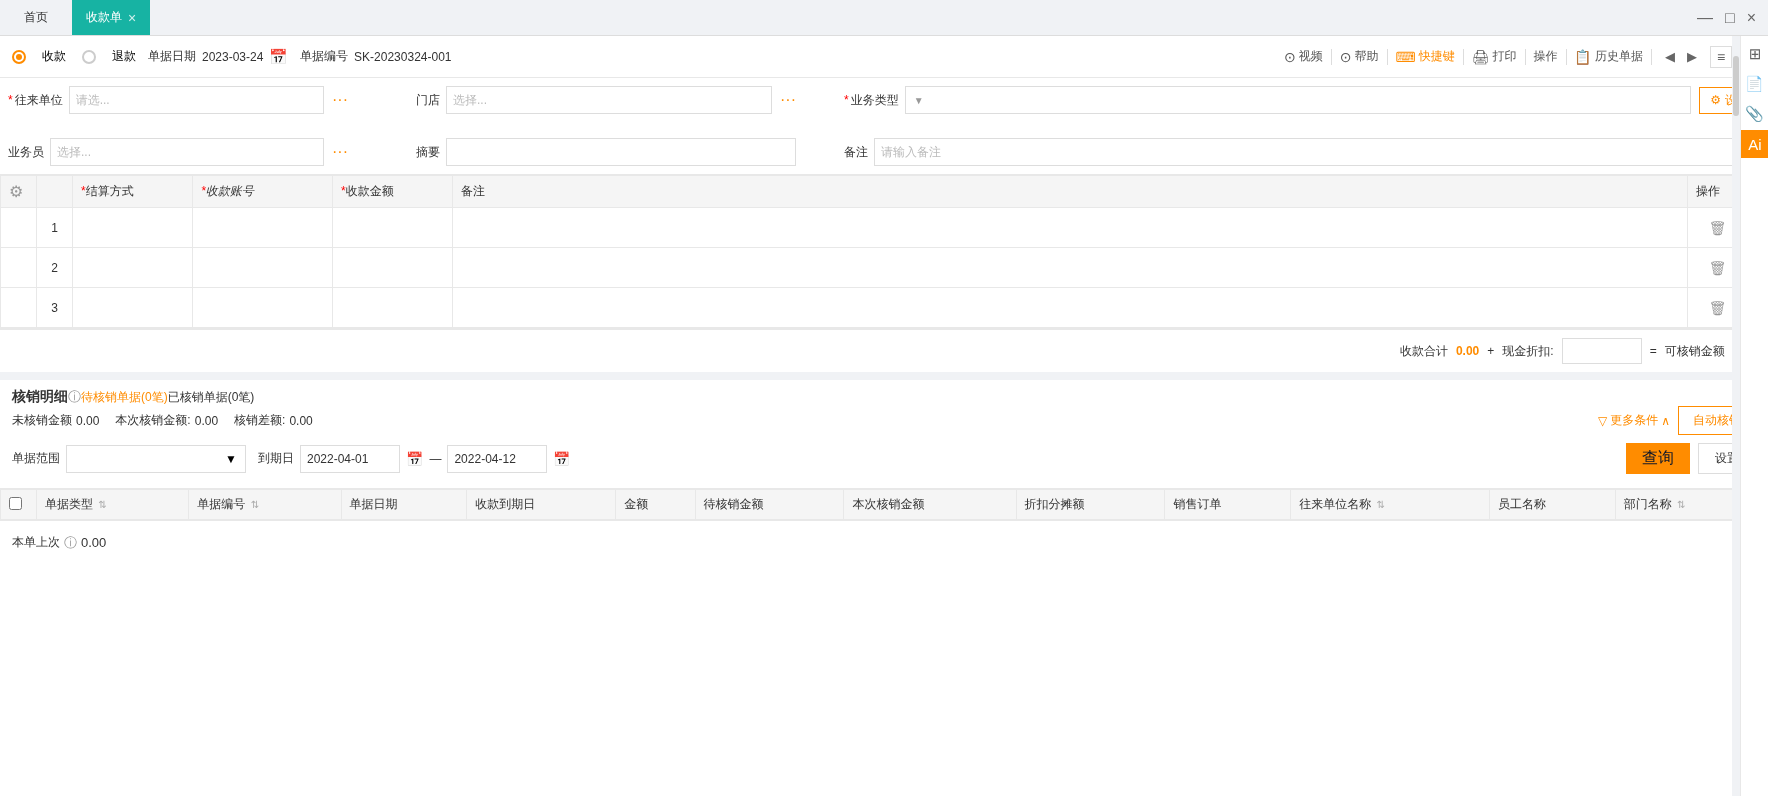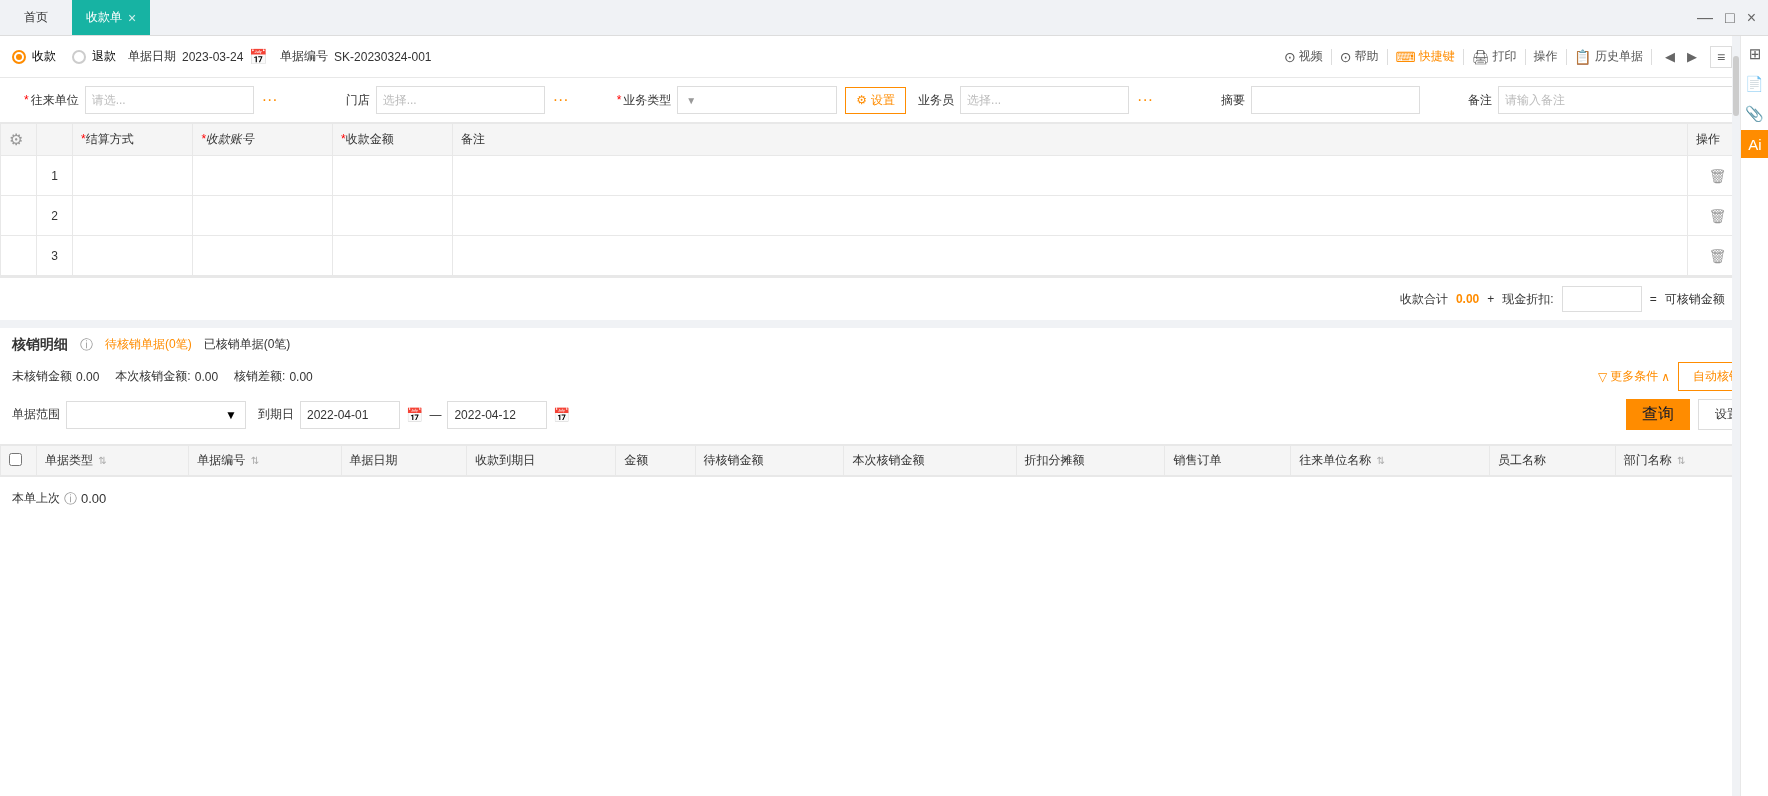--- a/index.html
+++ b/index.html
@@ -27,42 +27,42 @@
     
     .main-container { background: #fff; margin: 0; height: calc(796px - 36px); display: flex; flex-direction: column; }
 
     
     .toolbar {
       display: flex; align-items: center;
       padding: 6px 12px; background: #fff;
       border-bottom: 1px solid #e8e8e8; gap: 12px; min-height: 42px;
     }
     .radio-group { display: flex; gap: 16px; align-items: center; }
-    .radio-item { display: flex; align-items: center; gap: 6px; cursor: pointer; }
+    .radio-item { display: flex; align-items: center; gap: 16px; cursor: pointer; }
     .radio-dot { width: 14px; height: 14px; border-radius: 50%; border: 2px solid #ccc; display: flex; align-items: center; justify-content: center; }
     .radio-dot.active { border-color: #ff8c00; }
     .radio-dot.active::after { content: ''; width: 6px; height: 6px; border-radius: 50%; background: #ff8c00; display: block; }
     .toolbar-field { display: flex; align-items: center; gap: 6px; }
     .toolbar-label { color: #333; white-space: nowrap; }
     .toolbar-value { color: #333; font-weight: normal; }
     .toolbar-icon-btn { color: #ff8c00; cursor: pointer; font-size: 15px; }
     .toolbar-right { margin-left: auto; display: flex; align-items: center; gap: 8px; }
     .toolbar-right-item { display: flex; align-items: center; gap: 3px; color: #555; cursor: pointer; font-size: 12px; }
     .toolbar-right-item .icon { font-size: 14px; }
     .toolbar-right-item.highlight { color: #ff8c00; }
     .divider-v { width: 1px; height: 16px; background: #ddd; }
     .nav-arrows { display: flex; gap: 2px; }
     .nav-arrow { width: 20px; height: 20px; display: flex; align-items: center; justify-content: center; color: #666; cursor: pointer; font-size: 13px; }
     .view-toggle { display: flex; gap: 2px; align-items: center; }
     .view-btn { width: 22px; height: 22px; display: flex; align-items: center; justify-content: center; cursor: pointer; font-size: 14px; color: #666; border: 1px solid #ddd; background: #fff; }
     .view-btn.active { background: #17b3a3; color: #fff; border-color: #17b3a3; }
 
     
     .form-section {
-      padding: 8px 24px; background: #fff; display: flex; gap: 12px;
+      padding: 8px 8px; background: #fff; display: flex; flex-direction: column; gap: 24px;
       border-bottom: 1px solid #e8e8e8;
     }
     .form-row { display: flex; align-items: center; gap: 8px; }
     .form-field { display: flex; align-items: center; gap: 6px; flex: 1; }
     .field-label { white-space: nowrap; color: #333; }
     .field-required::before { content: '*'; color: #f00; margin-right: 2px; }
     .field-input {
       flex: 1; height: 28px; border: 1px solid #ddd; padding: 0 6px; color: #333;
       outline: none; background: #fff; min-width: 80px;
     }
@@ -103,21 +103,21 @@
     }
     .footer-label { color: #333; }
     .footer-value { color: #ff8c00; font-weight: bold; }
     .footer-input { width: 80px; height: 26px; border: 1px solid #ddd; padding: 0 6px; outline: none; }
 
     
     .section-divider { height: 8px; background: #f0f2f5; }
 
     
     .hexiao-section { background: #fff; padding: 8px 12px; border-bottom: 1px solid #e8e8e8; }
-    .hexiao-header { display: flex; align-items: flex-start; gap: 12px; margin-bottom: 8px; }
+    .hexiao-header { display: flex; align-items: flex-end; gap: 0; }
     .hexiao-title { font-size: 14px; font-weight: bold; color: #333; }
     .hexiao-info-icon { color: #999; font-size: 13px; cursor: pointer; }
     .hexiao-tab { color: #ff8c00; cursor: pointer; font-size: 12px; }
     .hexiao-tab-label { color: #333; }
     .hexiao-stats { display: flex; align-items: center; gap: 16px; margin-bottom: 8px; }
     .stat-item { display: flex; align-items: center; gap: 4px; color: #333; }
     .stat-value { color: #333; }
     .hexiao-controls-right { margin-left: auto; display: flex; gap: 8px; align-items: center; }
     .more-conditions { color: #ff8c00; cursor: pointer; display: flex; align-items: center; gap: 3px; font-size: 12px; }
     .auto-hexiao-btn {

